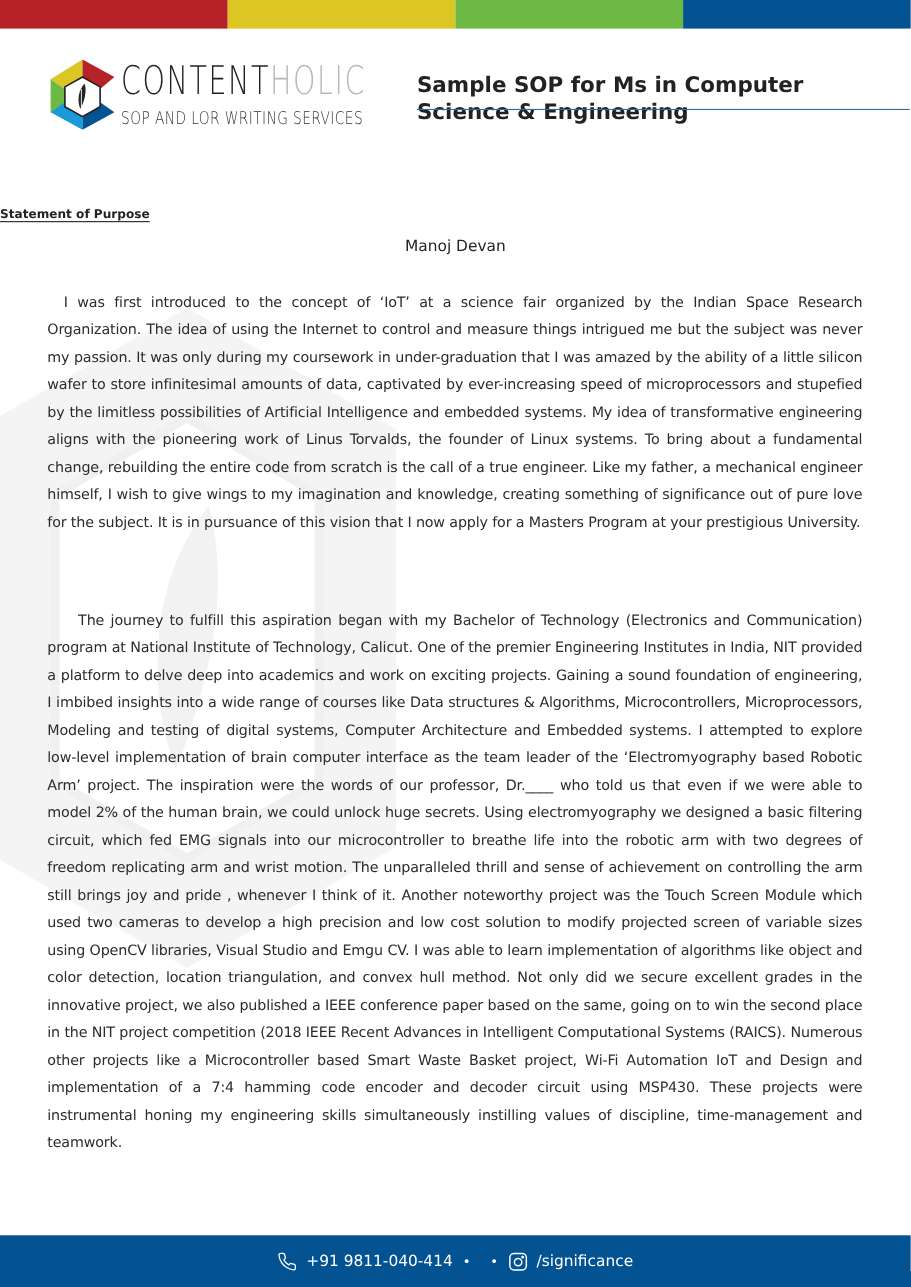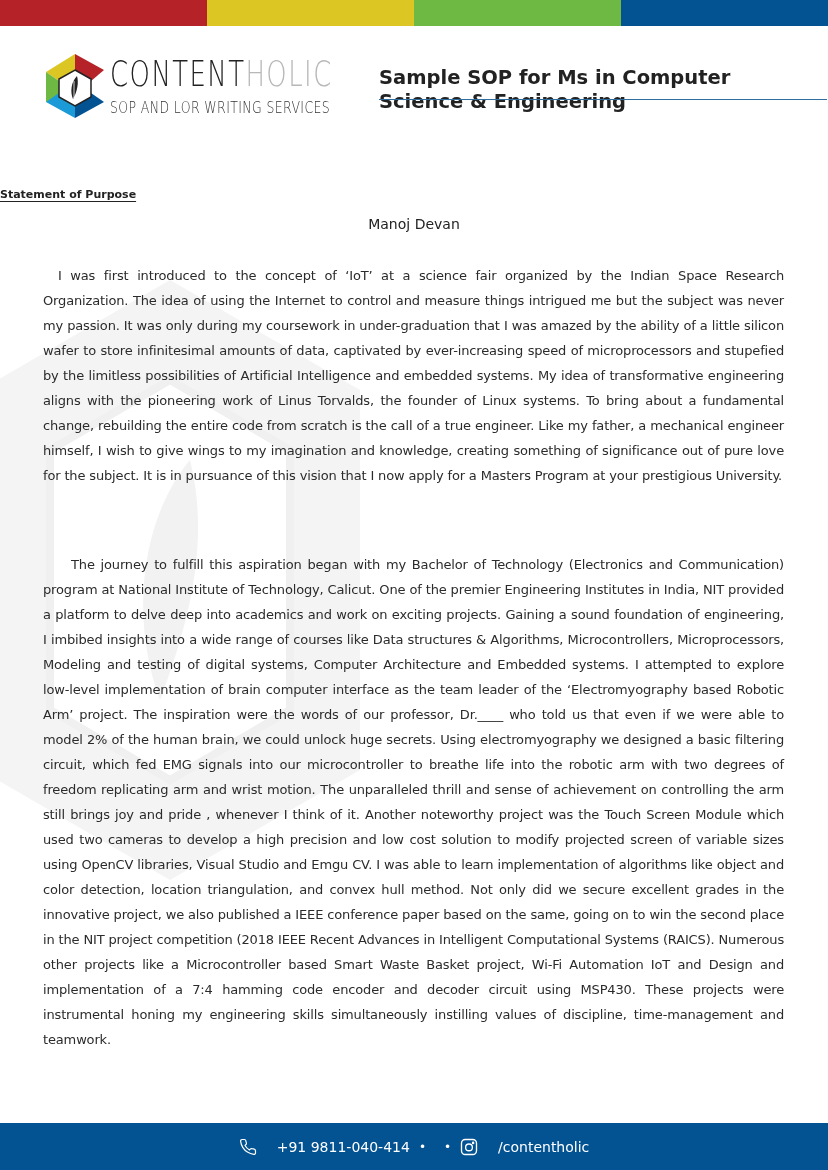--- a/index.html
+++ b/index.html
@@ -14,21 +14,21 @@
   .logo-tag { position:absolute; left:66px; top:46px; font-family:"DejaVu Sans", sans-serif; font-size:16px; color:#333; transform:scaleX(0.78); transform-origin:left top; white-space:nowrap; letter-spacing:0.5px; font-weight:300; }
   .header-title { position:absolute; left:379px; top:46px; width:440px; font-family:"DejaVu Sans", sans-serif; font-weight:bold; font-size:19.5px; line-height:24px; color:#222;margin-top:20px; }
   .header-rule { position:absolute; left:379px; top:99px; width:448px; height:1px; background:#2e6d9e; }
   .doc-title { position:absolute; left:0; top:188px; width:828px; text-align:left; font-family:"DejaVu Sans", sans-serif; font-weight:bold; font-size:11px; color:#222; }
   .doc-title span { text-decoration:underline; text-underline-offset:3px; }
   .doc-author { position:absolute; left:0; top:216px; width:828px; text-align:center; font-family:"DejaVu Sans", sans-serif; font-size:14px; color:#222; }
   .para { position:absolute; left:43px; width:741px; font-family:"DejaVu Sans", sans-serif; font-size:13px; line-height:25px; text-align:justify; color:#2b2b2b; margin:0; letter-spacing:-0.15px; }
   .para.p1 { top:263px; text-indent:15px; }
   .para.p2 { top:552px; text-indent:28px; }
   .footer { position:absolute; left:0; top:1123px; width:828px; height:47px; background:#035291; display:flex; align-items:center; justify-content:center; color:#ffffff; font-family:"DejaVu Sans", sans-serif; font-size:14px; }
-  .footer .item { display:flex; align-items:center; gap:20px; }
+  .footer .item { display:flex; align-items:center; gap:8px; }
   .footer .sep { margin:0 9px; font-size:12px; }
   .footer svg { display:block; }
 </style>
 </head>
 <body>
 
 <div class="topbar">
   <div style="background:#b52228"></div>
   <div style="background:#dcc623"></div>
   <div style="background:#6db944"></div>
@@ -73,15 +73,15 @@
     <span>+91 9811-040-414</span>
   </div>
   <span class="sep">•</span>
   <span class="sep">•</span>
   <div class="item">
     <svg width="18" height="18" viewBox="0 0 24 24" fill="none" stroke="#fff" stroke-width="1.8">
       <rect x="2" y="2" width="20" height="20" rx="5"></rect>
       <circle cx="12" cy="12.5" r="4.5"></circle>
       <circle cx="17.5" cy="6.5" r="0.8" fill="#fff"></circle>
     </svg>
-    <span>/contentholic</span>
+    <span>/significance</span>
   </div>
 </div>
 
 </body></html>

